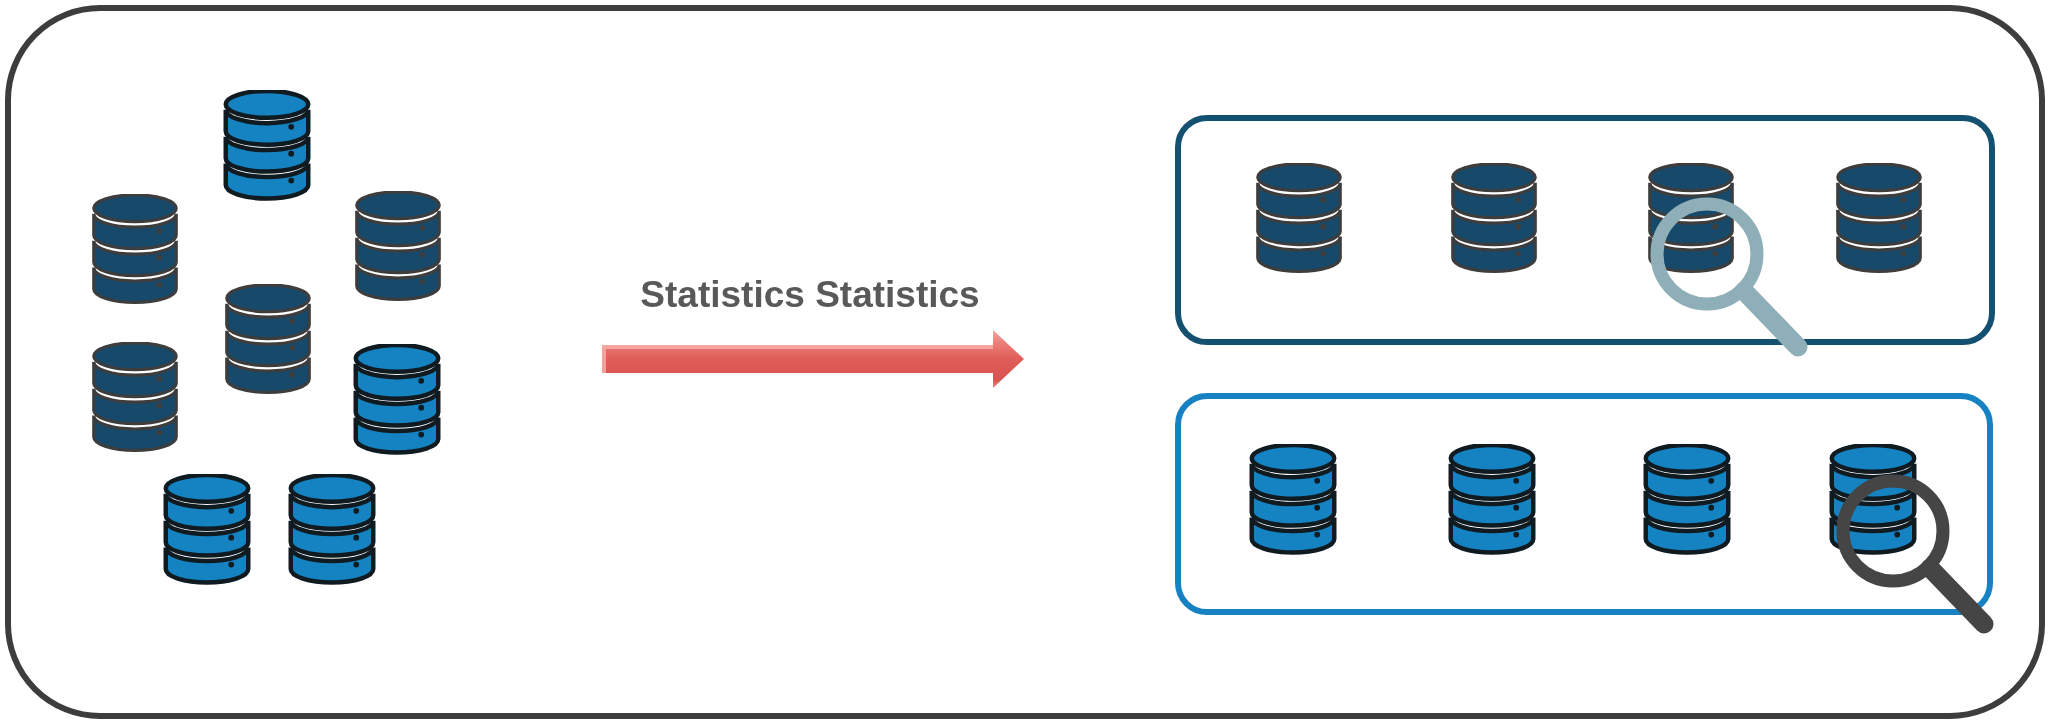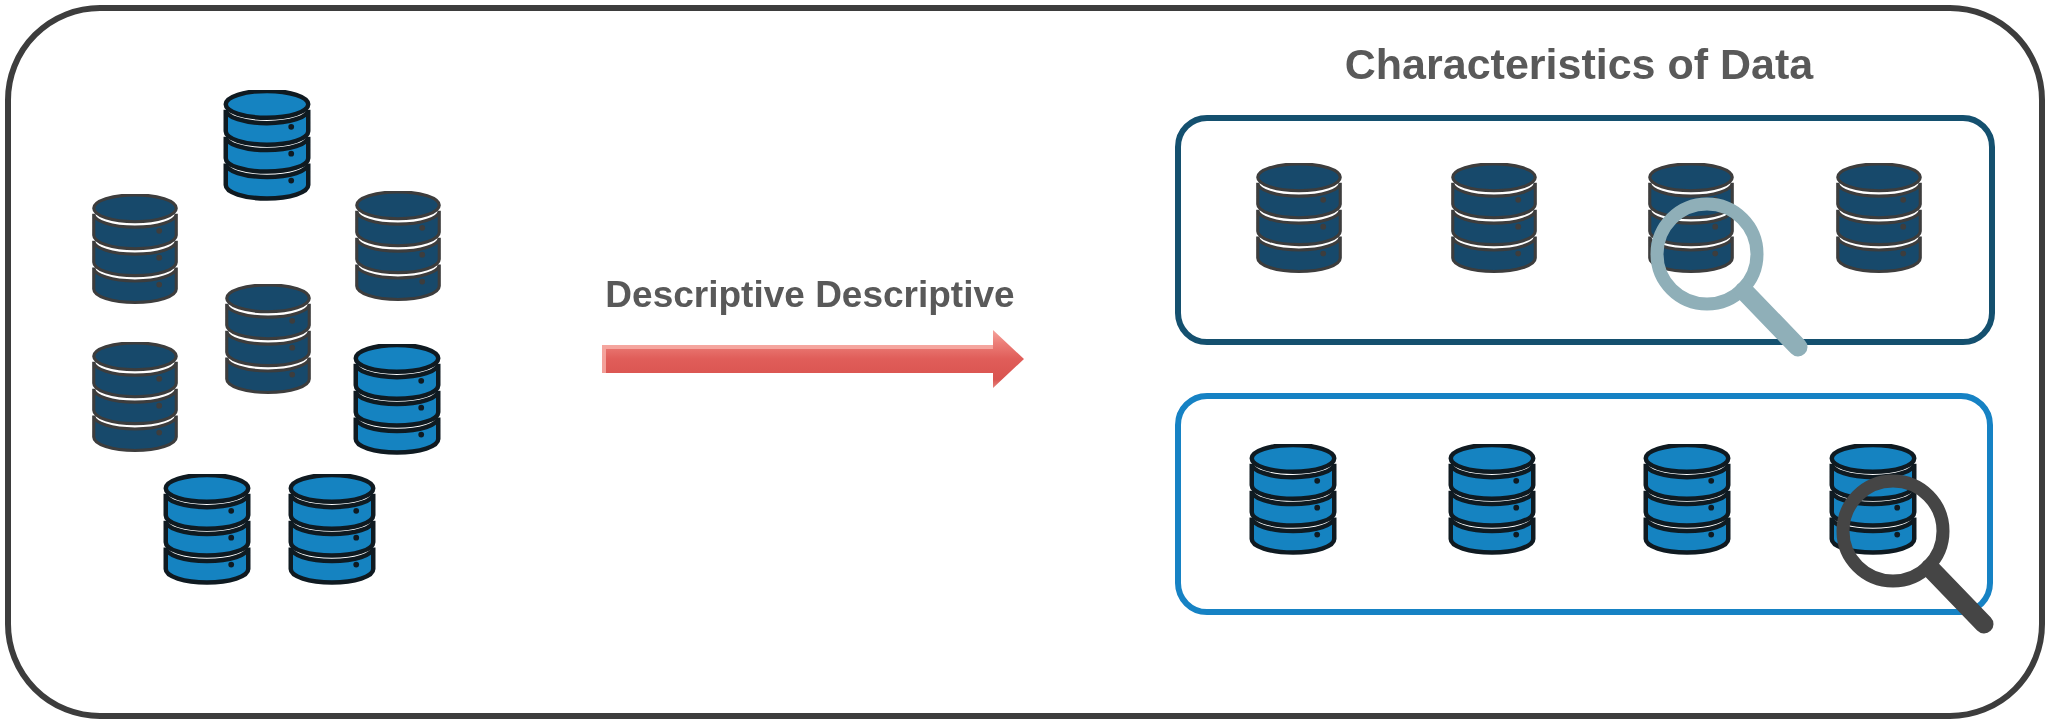--- a/index.html
+++ b/index.html
@@ -97,39 +97,38 @@
           <ellipse cx="50" cy="16" rx="46" ry="15" fill="#1583C1" stroke="#0F1A21" stroke-width="5"></ellipse>
           <path d="M4 22 a46 15 0 0 0 92 0 l0 24 a46 15 0 0 1 -92 0 z" fill="#1583C1" stroke="#0F1A21" stroke-width="5"></path>
           <circle cx="77" cy="41" r="3.2" fill="#0F1A21"></circle>
           <path d="M4 52 a46 15 0 0 0 92 0 l0 24 a46 15 0 0 1 -92 0 z" fill="#1583C1" stroke="#0F1A21" stroke-width="5"></path>
           <circle cx="77" cy="71" r="3.2" fill="#0F1A21"></circle>
           <path d="M4 82 a46 15 0 0 0 92 0 l0 24 a46 15 0 0 1 -92 0 z" fill="#1583C1" stroke="#0F1A21" stroke-width="5"></path>
           <circle cx="77" cy="101" r="3.2" fill="#0F1A21"></circle>
         </svg></div>
     </div>
 
-  <div id="transform-label" class="label" style="left:590px;top:274px;width:440px;">Descriptive Descriptive</div>
+  <div id="transform-label" class="label" style="left:590px;top:274px;width:440px;">Statistics Statistics</div>
 
   <div id="arrow-wrap">
     <svg width="428" height="64" viewBox="0 0 428 64">
       <defs>
         <linearGradient id="arrowGrad" x1="0" y1="0" x2="0" y2="1">
           <stop offset="0" stop-color="#F5A59E"></stop>
           <stop offset="0.22" stop-color="#EC7E78"></stop>
           <stop offset="0.5" stop-color="#E05D59"></stop>
           <stop offset="0.85" stop-color="#D95450"></stop>
           <stop offset="1" stop-color="#E88680"></stop>
         </linearGradient>
       </defs>
       <polygon points="2,17 393,17 393,2 424,31 393,60 393,45 2,45" fill="url(#arrowGrad)"></polygon>
       <polygon points="2,17 393,17 393,21 6,21 6,45 2,45" fill="#F7B1AA" opacity="0.8"></polygon>
     </svg>
   </div>
 
-  <div id="right-title" class="label" style="left:1176px;top:40px;width:806px;">Characteristics of Data</div>
 
   <div id="boxes-host">
       <div class="group-box" style="left: 1175px; top: 115px; width: 808px; height: 218px; border-color: rgb(20, 80, 111);"></div>
       <div class="db" style="left: 1254px; top: 163px;"><svg viewBox="0 0 100 126" width="90" height="113">
           <ellipse cx="50" cy="16" rx="46" ry="15" fill="#17496B" stroke="#3D3D3D" stroke-width="3.5"></ellipse>
           <path d="M4 22 a46 15 0 0 0 92 0 l0 24 a46 15 0 0 1 -92 0 z" fill="#17496B" stroke="#3D3D3D" stroke-width="3.5"></path>
           <circle cx="77" cy="41" r="3.2" fill="#3D3D3D"></circle>
           <path d="M4 52 a46 15 0 0 0 92 0 l0 24 a46 15 0 0 1 -92 0 z" fill="#17496B" stroke="#3D3D3D" stroke-width="3.5"></path>
           <circle cx="77" cy="71" r="3.2" fill="#3D3D3D"></circle>
           <path d="M4 82 a46 15 0 0 0 92 0 l0 24 a46 15 0 0 1 -92 0 z" fill="#17496B" stroke="#3D3D3D" stroke-width="3.5"></path>

